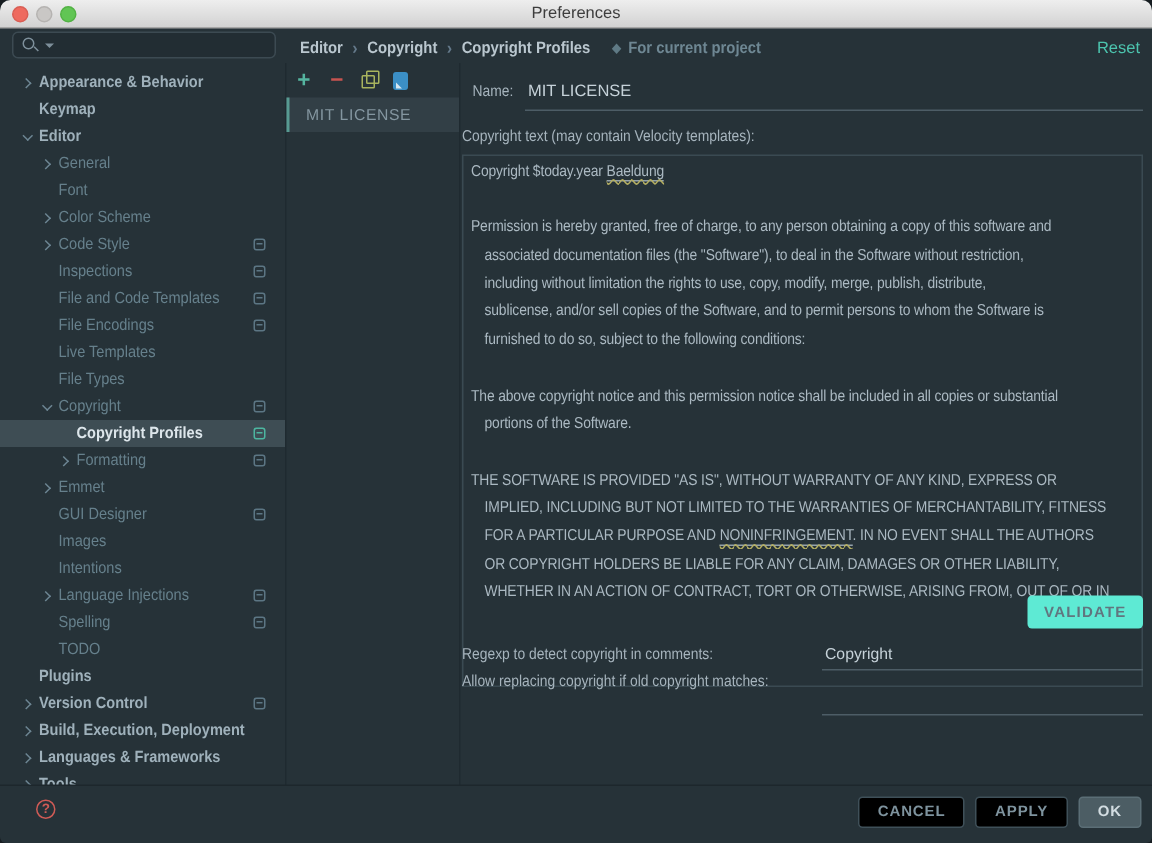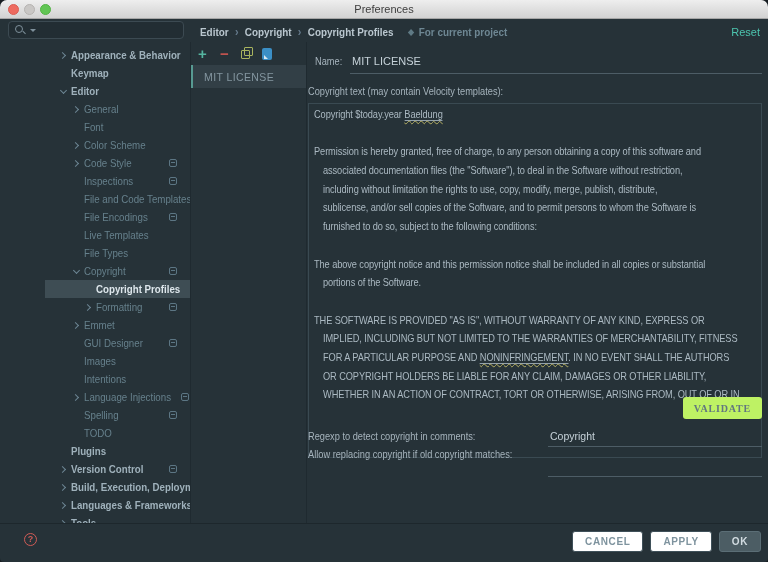--- a/index.html
+++ b/index.html
@@ -26,21 +26,21 @@
   .breadcrumbs{position:absolute;left:200px;top:24px;height:16px;display:flex;align-items:center;gap:7px;
     transform:scaleX(0.9);transform-origin:0 50%;white-space:nowrap;}
   .bc-item{font-size:11px;font-weight:bold;color:#bac7cf;}
   .bc-sep{font-size:12px;font-weight:bold;color:#64798a;}
   .bc-scope{display:flex;align-items:center;gap:6px;margin-left:10px;}
   .diamond{width:5px;height:5px;background:#5f7a85;transform:rotate(45deg);}
   .bc-scope-text{font-size:11px;font-weight:bold;color:#6e8793;}
   .reset-link{position:absolute;right:8px;top:26px;font-size:11px;font-weight:normal;color:#4cc4ae;}
   
   .sidebar{position:absolute;left:0;top:42px;width:190px;bottom:38px;overflow:hidden;padding-top:4px;box-sizing:border-box;}
-  .srow{height:18px;display:flex;align-items:center;cursor:default;margin-left:45px;}
+  .srow{height:18px;display:flex;align-items:center;cursor:default;}
   .srow.lvl1{padding-left:10px;}
   .srow.lvl2{padding-left:23px;}
   .srow.lvl3{padding-left:35px;}
   .chev{width:16px;flex:0 0 16px;display:flex;justify-content:center;align-items:center;}
   .chev.right::before{content:"";width:4px;height:4px;border-right:1.3px solid #6d8693;border-top:1.3px solid #6d8693;transform:rotate(45deg);margin-right:2px;}
   .chev.down::before{content:"";width:4px;height:4px;border-right:1.3px solid #6d8693;border-top:1.3px solid #6d8693;transform:rotate(135deg);margin-bottom:2px;}
   .slabel{display:inline-block;white-space:nowrap;transform:scaleX(0.9);transform-origin:0 50%;
     font-size:10.8px;color:#66808c;}
   .srow.cat .slabel{font-weight:bold;color:#9fb1bb;}
   .srow.selected{background:#3e4d54;}
@@ -72,37 +72,37 @@
   .name-label{left:7px;top:13px;}
   .name-value{left:44px;top:13px;font-size:11px;}
   .u-name{left:42px;right:6px;top:31px;}
   .copytext-label{left:0;top:43px;}
   .editor{position:absolute;left:0;top:61px;right:6px;height:355px;border:1px solid #3a4a52;
     padding:1px 5px;box-sizing:border-box;overflow:hidden;}
   .tl{height:18.7px;line-height:18.7px;font-size:10.5px;color:#abb9c2;letter-spacing:-0.1px;white-space:nowrap;}
   .tl .cx{display:inline-block;white-space:nowrap;transform:scaleX(0.88);transform-origin:0 50%;}
   .tl.cont{padding-left:9px;}
   .spell{border-bottom:1px solid #93a1ab;text-decoration:underline wavy #b5af62;text-decoration-thickness:1px;text-underline-offset:2px;}
-  .validate-btn{position:absolute;right:6px;top:355px;height:22px;padding:0 11px;background:#bef264;border:none;
+  .validate-btn{position:absolute;right:6px;top:355px;height:22px;padding:0 11px;background:#5eead4;border:none;
     border-radius:3px;font-size:10px;font-weight:bold;letter-spacing:0.8px;color:#61767f;
-    font-family:Liberation Serif, serif;display:flex;align-items:center;}
+    font-family:Liberation Sans, sans-serif;display:flex;align-items:center;}
   .regexp-label{left:0;top:388px;}
   .regexp-value{left:242px;top:388px;}
   .u-regexp{left:240px;right:6px;top:404px;}
   .allow-label{left:0;top:406px;}
   .u-allow{left:240px;right:6px;top:434px;}
   
   .footer{position:absolute;left:0;right:0;bottom:0;height:38px;border-top:1px solid #1d272c;box-sizing:content-box;}
   .help-icon{position:absolute;left:24px;top:9px;width:13px;height:13px;border:1.5px solid #cf5b56;border-radius:50%;
     color:#cf5b56;font-size:9px;font-weight:bold;text-align:center;line-height:13px;box-sizing:border-box;}
   .help-icon::before{content:"?";position:relative;top:-1px;}
   .btn-row{position:absolute;right:7px;top:7px;display:flex;gap:7px;}
   .btn{height:21px;padding:0 12px;border-radius:3px;font-size:10px;font-weight:bold;letter-spacing:0.6px;
     font-family:"Liberation Sans",sans-serif;display:flex;align-items:center;}
-  .btn.secondary{background:#ffffff;border:1px solid #3f5059;color:#7e939e;}
+  .btn.secondary{background:#000000;border:1px solid #3f5059;color:#7e939e;}
   .btn.primary{background:#4c5d64;border:1px solid #5b6e76;color:#d2dce1;}
 </style>
 </head>
 <body>
 
 <div class="window">
 
   <div class="titlebar">
     <span class="tl-btn tl-close"></span>
     <span class="tl-btn tl-min"></span>

